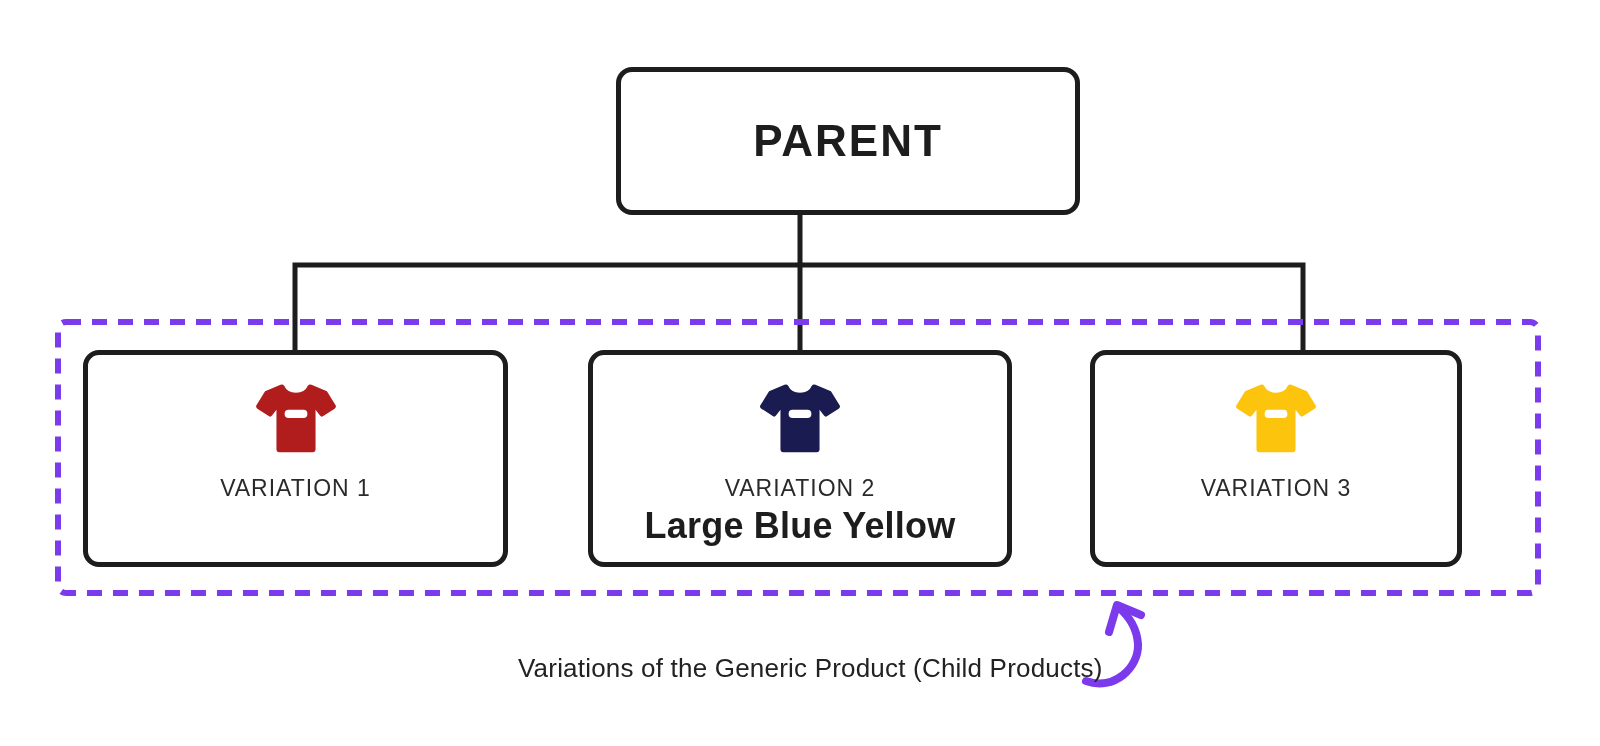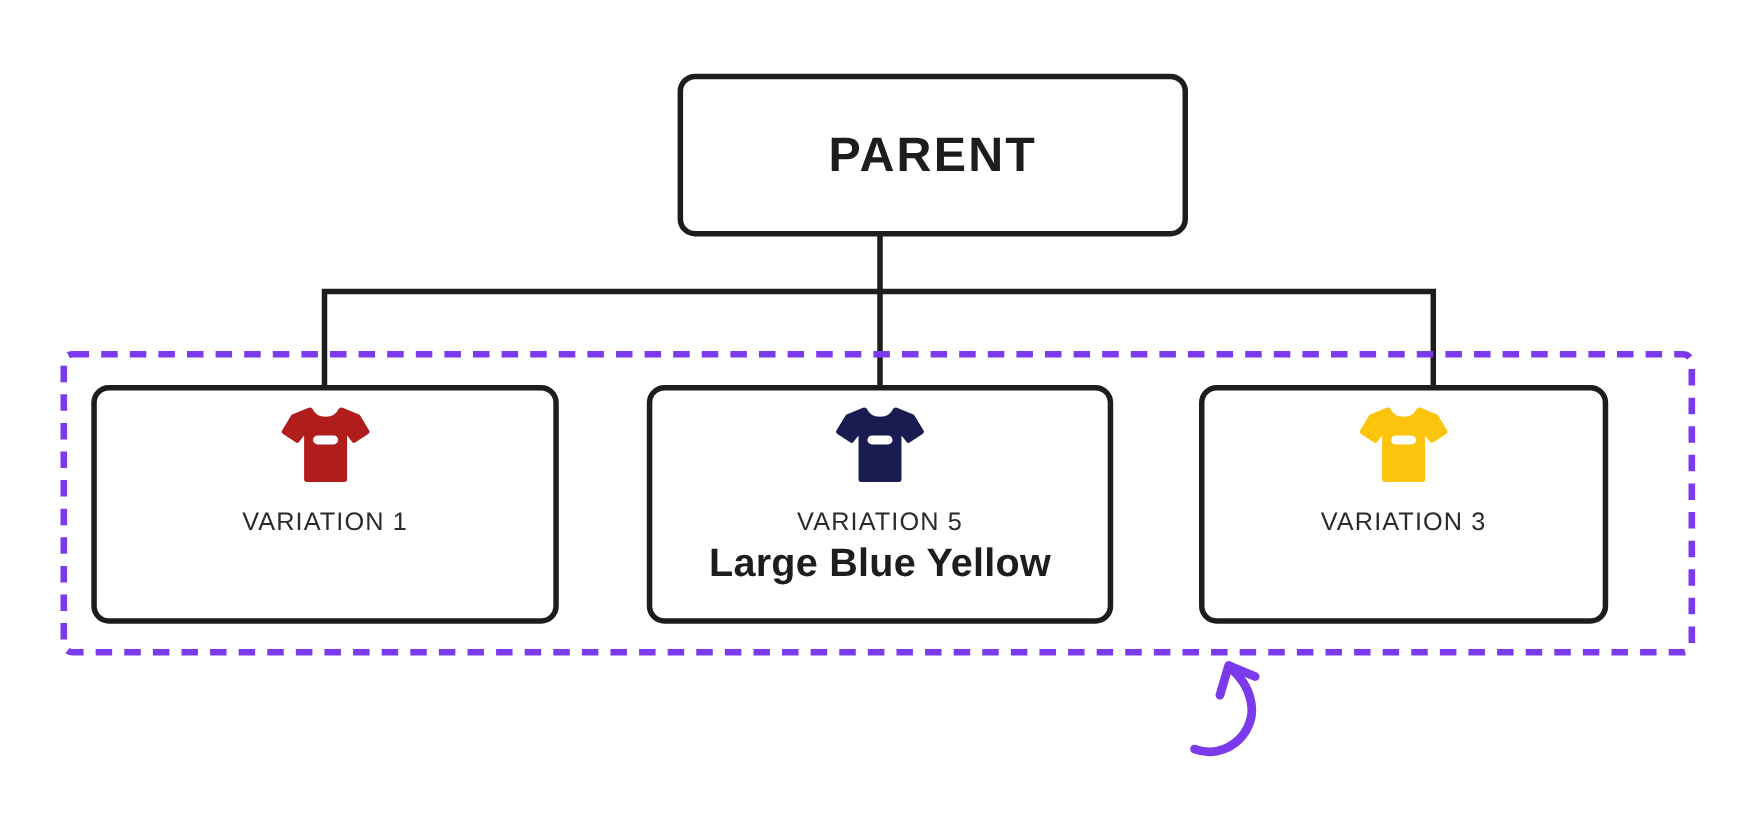--- a/index.html
+++ b/index.html
@@ -22,21 +22,21 @@
     display:flex;flex-direction:column;align-items:center;justify-content:center;
   }
   .parent-box{
     left:588px;top:67px;width:464px;height:148px;margin-left:28px;
   }
   .parent-label{
     font-size:44px;font-weight:800;color:#1d1d1d;letter-spacing:2px;
   }
   .child-box{
     top:350px;height:217px;justify-content:flex-start;
-    padding-top:14px;
+    padding-top:28px;
   }
   .child-1{left:83px;width:425px;}
   .child-2{left:588px;width:424px;}
   .child-3{left:1090px;width:372px;}
   .shirt{width:82px;height:70px;display:block;}
   .variation-label{
     margin-top:22px;
     font-size:23px;font-weight:400;color:#2a2a2a;letter-spacing:1px;
   }
   .product-name{
@@ -83,29 +83,30 @@
   </div>
 
   <div class="node child-box child-2">
     <svg class="shirt" viewBox="0 0 100 86" aria-hidden="true">
       <path d="M 31 2 Q 34 1 35.5 3.5 Q 39 12 50 12 Q 61 12 64.5 3.5 Q 66 1 69 2
                L 88 10 L 99 28 Q 99.5 30 97.5 31.5 L 83 41 Q 81 42 79.5 40 L 74 33
                L 74 82 Q 74 85 71 85 L 29 85 Q 26 85 26 82 L 26 33 L 20.5 40
                Q 19 42 17 41 L 2.5 31.5 Q 0.5 30 1 28 L 12 10 Z" fill="#1a1b50"></path>
       <rect x="36" y="33" width="28" height="10" rx="5" fill="#ffffff"></rect>
     </svg>
-    <div class="variation-label">VARIATION 5</div>
+    <div class="variation-label">VARIATION 2</div>
     <div class="product-name">Large Blue Yellow</div>
   </div>
 
   <div class="node child-box child-3">
     <svg class="shirt" viewBox="0 0 100 86" aria-hidden="true">
       <path d="M 31 2 Q 34 1 35.5 3.5 Q 39 12 50 12 Q 61 12 64.5 3.5 Q 66 1 69 2
                L 88 10 L 99 28 Q 99.5 30 97.5 31.5 L 83 41 Q 81 42 79.5 40 L 74 33
                L 74 82 Q 74 85 71 85 L 29 85 Q 26 85 26 82 L 26 33 L 20.5 40
                Q 19 42 17 41 L 2.5 31.5 Q 0.5 30 1 28 L 12 10 Z" fill="#fcc40d"></path>
       <rect x="36" y="33" width="28" height="10" rx="5" fill="#ffffff"></rect>
     </svg>
     <div class="variation-label">VARIATION 3</div>
   </div>
 
+  <div class="caption">Variations of the Generic Product (Child Products)</div>
 
 </div>
 
 </body></html>

